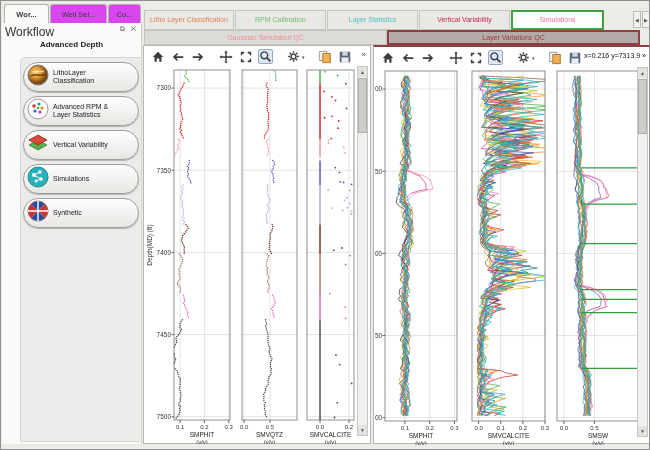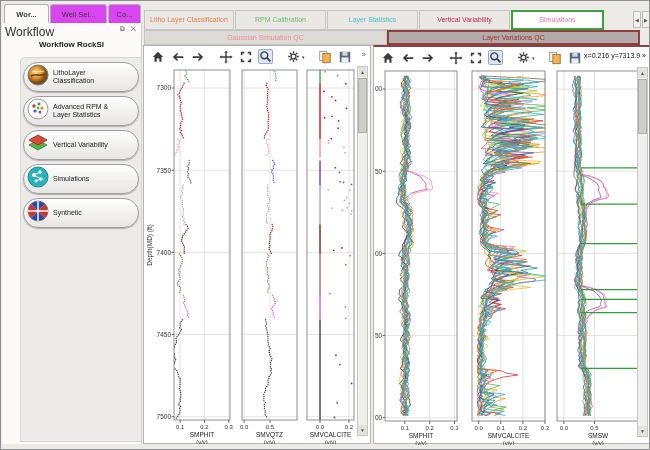--- a/index.html
+++ b/index.html
@@ -93,21 +93,21 @@
   <div id="subtab-layer" class="subtab" style="left:386px;width:253px;">
       <span style="color: rgb(158, 53, 53);">Layer Variations QC</span>
     </div>
 
   <div id="sidebar">
     <div id="wf-header">Workflow</div>
     <div id="wf-icons">
       <span>⧉</span>
       <span>✕</span>
     </div>
-    <div id="wf-subtitle">Workflow RockSI</div>
+    <div id="wf-subtitle">Advanced Depth</div>
     <div id="wf-body">
 
       <div class="pill" style="top:4px;">
         <span>
           <svg width="22" height="22">
               <defs>
                 <radialGradient id="gl1" cx="40%" cy="38%">
                   <stop offset="0%" stop-color="#f7d98a"></stop>
                   <stop offset="55%" stop-color="#e09433"></stop>
                   <stop offset="100%" stop-color="#7c4a12"></stop>

